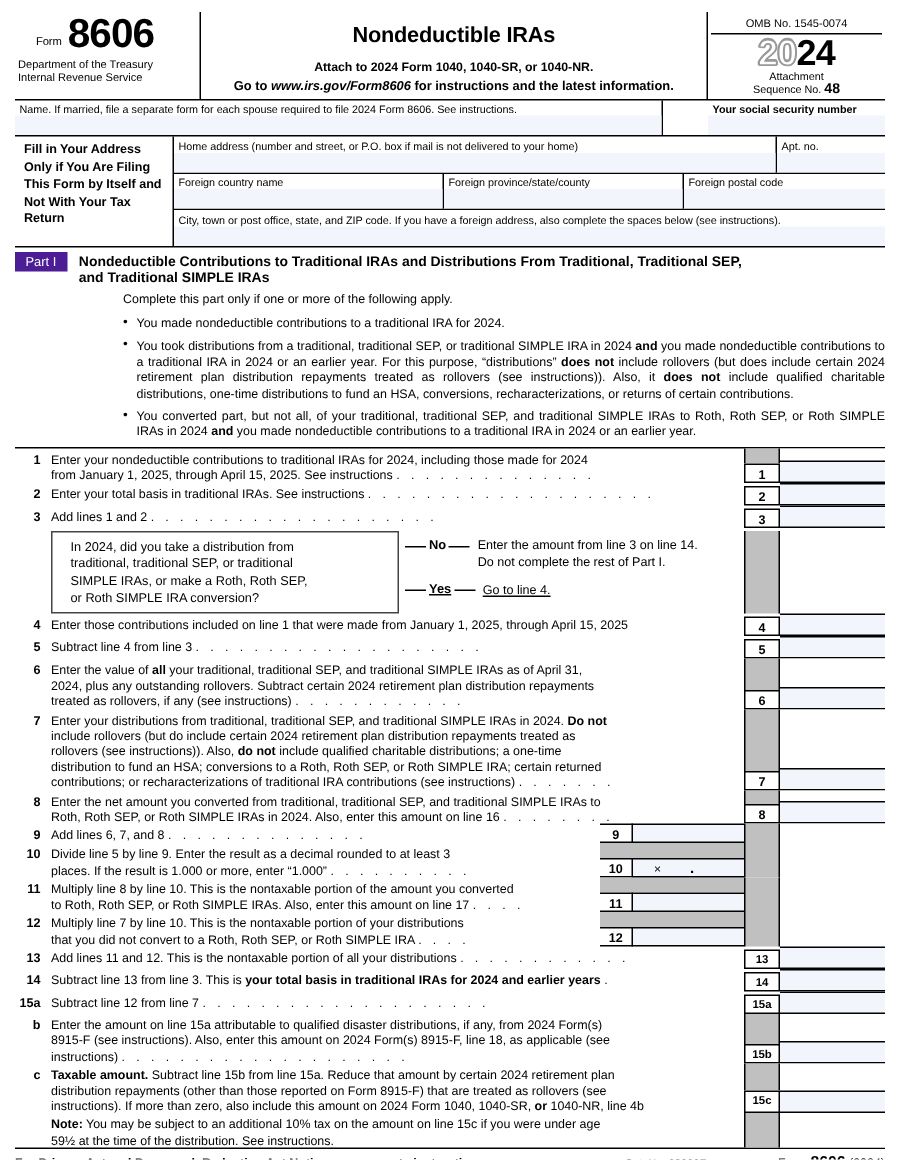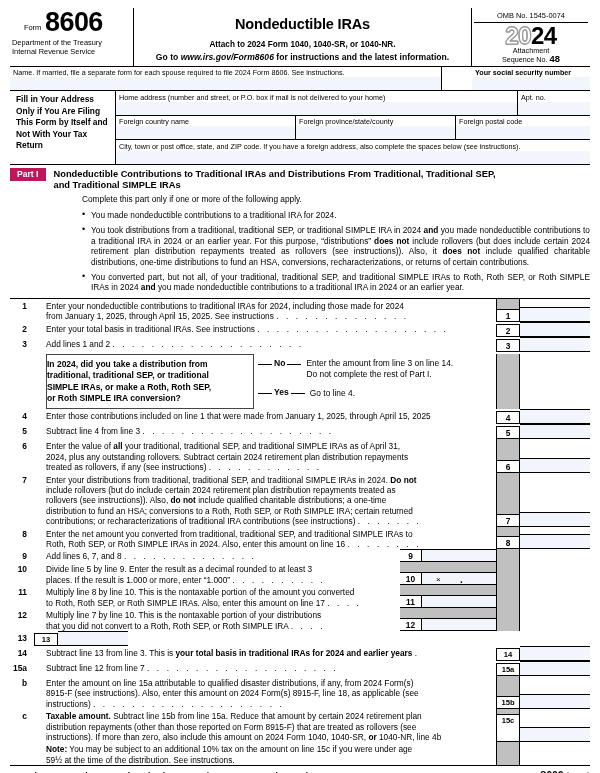--- a/index.html
+++ b/index.html
@@ -46,35 +46,35 @@
   .addrleft{width:106px;box-sizing:border-box;padding:3px 4px 2px 6px;
             border-right:1.1px solid #000;font-size:8.4px;font-weight:bold;line-height:11.4px;}
   .addrright{flex:1;}
   .addrrow{display:flex;border-bottom:1.1px solid #000;}
   .addrrow:last-child{border-bottom:none;}
   .addrcell{box-sizing:border-box;border-right:1.1px solid #000;}
   .addrcell:last-child{border-right:none;}
 
   
   .parthdr{display:flex;margin:3px 10px 0 10px;align-items:flex-start;}
-  .partbadge{background:#be185d;color:#fff;font-size:8.6px;font-weight:bold;
+  .partbadge{background:#4c1d95;color:#fff;font-size:8.6px;font-weight:normal;
              padding:1.5px 7px 1.5px 7px;margin-right:8px;letter-spacing:0px;}
   .parttitle{font-size:9.3px;font-weight:bold;line-height:11.2px;flex:1;padding-top:1px;}
 
   .partbody{margin:3px 10px 0 82px;font-size:8.3px;line-height:10.6px;}
   .bullets{margin:5px 0 0 0;padding:0;list-style:none;}
   .bullets li{position:relative;padding-left:9px;margin-bottom:4.5px;text-align:justify;}
   .bullets li:before{content:"\2022";position:absolute;left:0;top:-0.5px;font-size:9px;}
 
   
   .lines{margin:0 10px;border-top:1.6px solid #000;}
   .lrow{display:flex;align-items:stretch;}
   .lnum{width:24px;text-align:right;padding-right:7px;font-size:8.4px;font-weight:bold;
         box-sizing:border-box;padding-top:2px;}
-  .ltxt{flex:1;font-size:8.3px;line-height:10.4px;padding-top:2px;padding-right:3px;box-sizing:border-box;margin-left:12px;}
+  .ltxt{flex:1;font-size:8.3px;line-height:10.4px;padding-top:2px;padding-right:3px;box-sizing:border-box;}
   .ltxt.just{text-align:justify;}
 
   
   .col2{width:96px;display:flex;flex-direction:column;justify-content:flex-end;box-sizing:border-box;}
   .col2 .pair{display:flex;}
   .col2 .n{width:22px;background:#fff;border-top:1.1px solid #000;border-bottom:1.1px solid #000;
            border-right:1.1px solid #000;text-align:center;font-size:8.4px;font-weight:bold;
            box-sizing:border-box;}
   .col2 .f{flex:1;background:#f2f5fc;border-top:1.1px solid #000;border-bottom:1.1px solid #000;}
   .col2 .spacer{background:#c0c0c0;flex:1;}
@@ -84,22 +84,22 @@
   .col1 .n{background:#fff;border-top:1.1px solid #000;border-bottom:1.1px solid #000;
            border-left:1.1px solid #000;border-right:1.1px solid #000;
            text-align:center;font-size:8.4px;font-weight:bold;box-sizing:border-box;}
   .col1 .n.small{font-size:7.6px;}
   .col1 .gray{background:#c0c0c0;flex:1;border-left:1.1px solid #000;border-right:1.1px solid #000;box-sizing:border-box;}
   .colamt{width:70px;box-sizing:border-box;display:flex;flex-direction:column;justify-content:flex-end;}
   .colamt .f{background:#f2f5fc;border-top:1.1px solid #000;border-bottom:1.1px solid #000;}
   .colamt .blank{flex:1;background:#fff;}
 
   .dots{letter-spacing:2.6px;font-size:8.3px;}
-  .decbox{border:1.7px solid #444;padding:4px 7px 4px 0;font-size:8.5px;font-weight:bold;
-          line-height:11.4px;width:208px;box-sizing:border-box;background:#fff;}
+  .decbox{border:1.7px solid #444;padding:4px 7px 4px 12px;font-size:8.5px;font-weight:normal;
+          line-height:11.4px;width:232px;box-sizing:border-box;background:#fff;}
   .decarms{flex:1;position:relative;font-size:8.4px;}
   .arm{display:flex;align-items:flex-start;}
   .dash{display:inline-block;width:14px;border-top:1.3px solid #000;margin-top:6px;}
   .answord{font-weight:bold;padding:0 2px;font-size:8.6px;}
   .armtxt{line-height:10.6px;padding-top:.5px;}
 
   
   .footer{display:flex;align-items:baseline;margin:0 10px;border-top:1.6px solid #000;padding-top:3px;}
   .fl{font-size:8.3px;font-weight:bold;flex:1;}
   .fc{font-size:7.4px;width:150px;text-align:center;}
@@ -265,21 +265,21 @@
         <div class="decarms" style="padding-left:4px;">
           <div class="arm" style="margin-top:4px;">
             <span class="dash"></span>
             <span class="answord">No</span>
             <span class="dash"></span>
             <span class="armtxt" style="padding-left:5px;">
               <span>Enter the amount from line 3 on line 14.</span><br>
               <span>Do not complete the rest of Part I.</span>
             </span>
           </div>
-          <div class="arm" style="margin-top:8px;">
+          <div class="arm" style="margin-top:8px;text-decoration:underline;">
             <span class="dash"></span>
             <span class="answord">Yes</span>
             <span class="dash"></span>
             <span class="armtxt" style="padding-left:5px;">Go to line 4.</span>
           </div>
         </div>
       </div>
       <div class="col1">
         <div class="gray"></div>
       </div>
@@ -440,20 +440,21 @@
       <div class="col1">
         <div class="gray"></div>
       </div>
       <div class="colamt">
         <div class="blank"></div>
       </div>
     </div>
 
     <div class="lrow">
       <div class="lnum">13</div>
+      <div class="ltxt"><span>Add lines 11 and 12. This is the nontaxable portion of all your distributions</span> <span class="dots">. . . . . . . . . . . .</span></div>
       <div class="col1">
         <div class="n small" style="height:13px;line-height:12px;">13</div>
       </div>
       <div class="colamt">
         <div class="f" style="height:13px;"></div>
       </div>
     </div>
 
     <div class="lrow">
       <div class="lnum">14</div>
@@ -496,21 +497,21 @@
 
     <div class="lrow">
       <div class="lnum">c</div>
       <div class="ltxt just">
         <div><b>Taxable amount.</b><span> Subtract line 15b from line 15a. Reduce that amount by certain 2024 retirement plan</span></div>
         <div>distribution repayments (other than those reported on Form 8915-F) that are treated as rollovers (see</div>
         <div><span>instructions). If more than zero, also include this amount on 2024 Form 1040, 1040-SR, </span><b>or</b><span> 1040-NR, line 4b</span></div>
       </div>
       <div class="col1">
         <div class="gray"></div>
-        <div class="n small" style="height:28px;line-height:12px;">15c</div>
+        <div class="n small" style="height:15px;line-height:12px;">15c</div>
       </div>
       <div class="colamt">
         <div class="blank"></div>
         <div class="f" style="height:13px;"></div>
       </div>
     </div>
 
     <div class="lrow">
       <div class="lnum"></div>
       <div class="ltxt">

